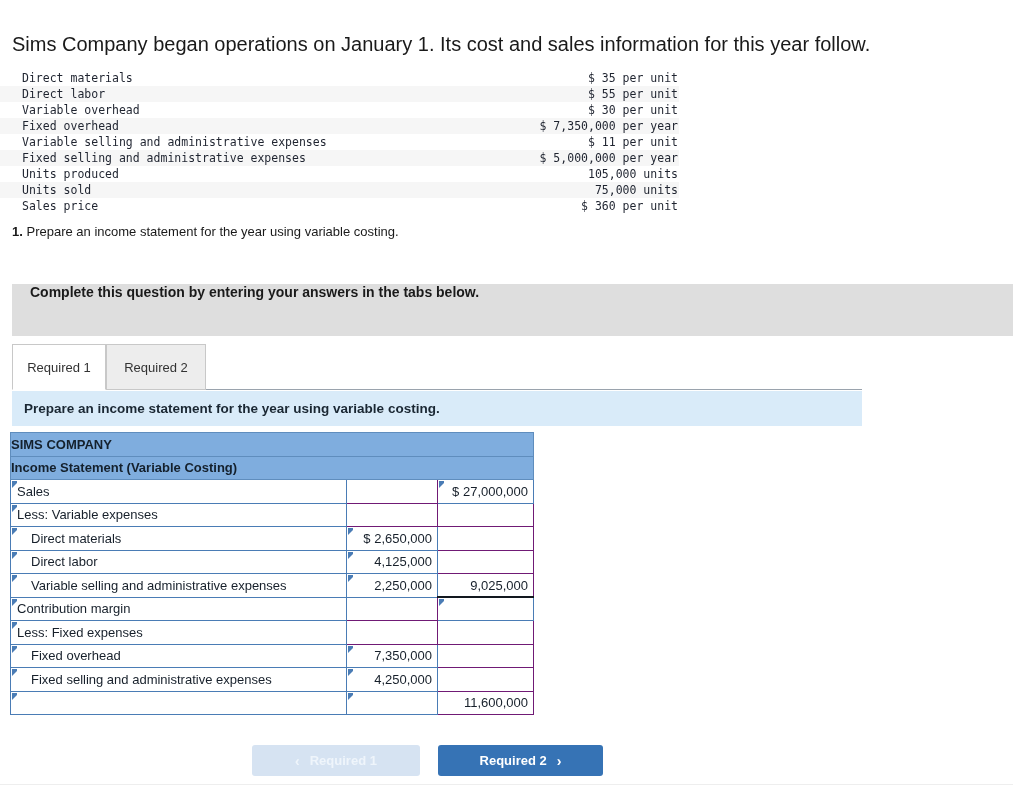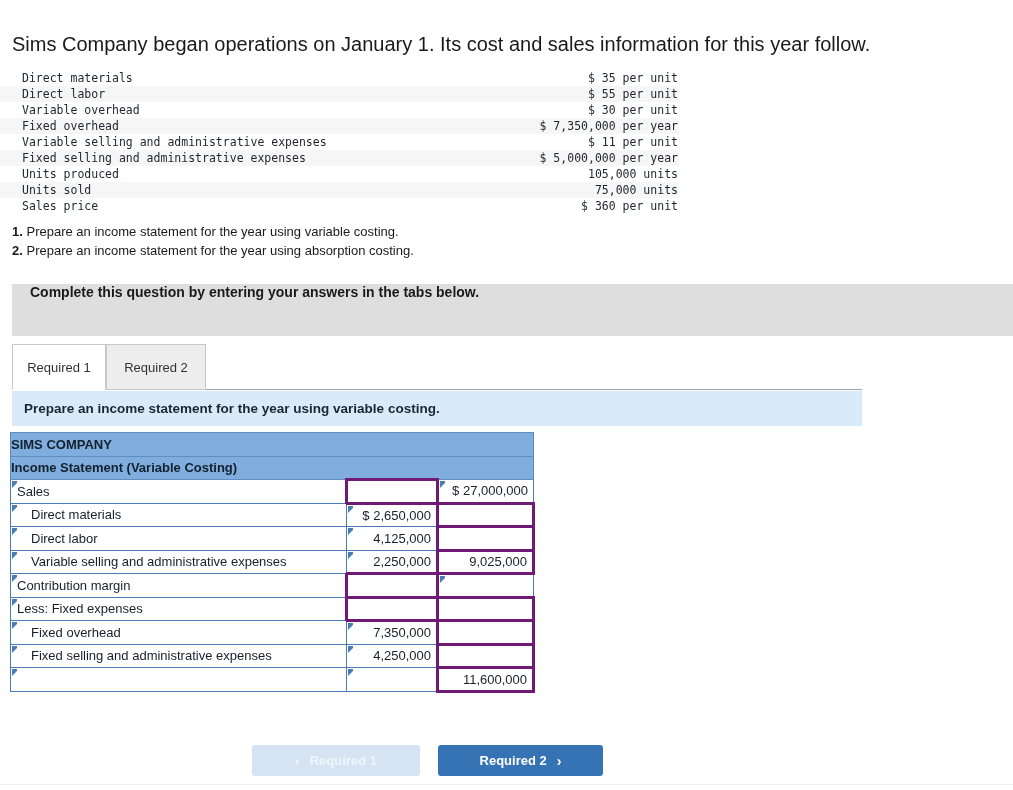--- a/index.html
+++ b/index.html
@@ -98,21 +98,21 @@
     font-weight: bold;
     font-size: 13px;
     color: #14202c;
     border: 1px solid #5f8dbd;
   }
 
   
   .cell { position: relative; background: #fff; }
   .cell.blue  { border: 1px solid #4a7cb5; }
   .cell.gray  { border: 1px solid #a6a6a6; }
-  .cell.plain { border: 3px solid #701a75; }
+  .cell.plain { border: 1px solid #701a75; }
   .cell.topline    { border-top: 2px solid #12181f; }
   .cell.dblbottom  { border-bottom: 1px solid #12181f;
                      box-shadow: inset 0 -4px 0 -3px #12181f, 0 2px 0 -0.5px #12181f; }
 
   .cell .txt { display:block; padding-left: 6px; white-space: nowrap; overflow: hidden; }
   .cell .txt.ind  { padding-left: 20px; }
   .cell .txt.num  { text-align: right; padding-right: 5px; padding-left: 0; }
 
   
   .mark {
@@ -185,21 +185,20 @@
         </tr>
         <tr>
           <td class="fl">Sales price</td>
           <td class="fr">$ 360 per unit</td>
         </tr>
       </tbody>
   </table>
 
   <div class="reqs">
       <div><span class="n">1.</span> <span>Prepare an income statement for the year using variable costing.</span></div>
-      <div><span class="n">2.</span> <span>Prepare an income statement for the year using absorption costing.</span></div>
     </div>
 
   <div class="banner">
     <div class="btext">Complete this question by entering your answers in the tabs below.</div>
   </div>
 
   <div class="tabstrip">
     <div class="tabline"></div>
     <div class="tab t1">
       <span>Required 1</span>
@@ -235,20 +234,32 @@
             <span class="txt num"></span>
           </td>
           <td class="cell blue">
             <span class="mark"></span>
             <span class="txt num">$  27,000,000</span>
           </td>
         </tr>
         <tr>
           <td class="cell blue">
             <span class="mark"></span>
+            <span class="txt">Less: Variable expenses</span>
+          </td>
+          <td class="cell plain">
+            <span class="txt num"></span>
+          </td>
+          <td class="cell plain">
+            <span class="txt num"></span>
+          </td>
+        </tr>
+        <tr>
+          <td class="cell blue">
+            <span class="mark"></span>
             <span class="txt ind">Direct materials</span>
           </td>
           <td class="cell blue">
             <span class="mark"></span>
             <span class="txt num">$  2,650,000</span>
           </td>
           <td class="cell plain">
             <span class="txt num"></span>
           </td>
         </tr>

